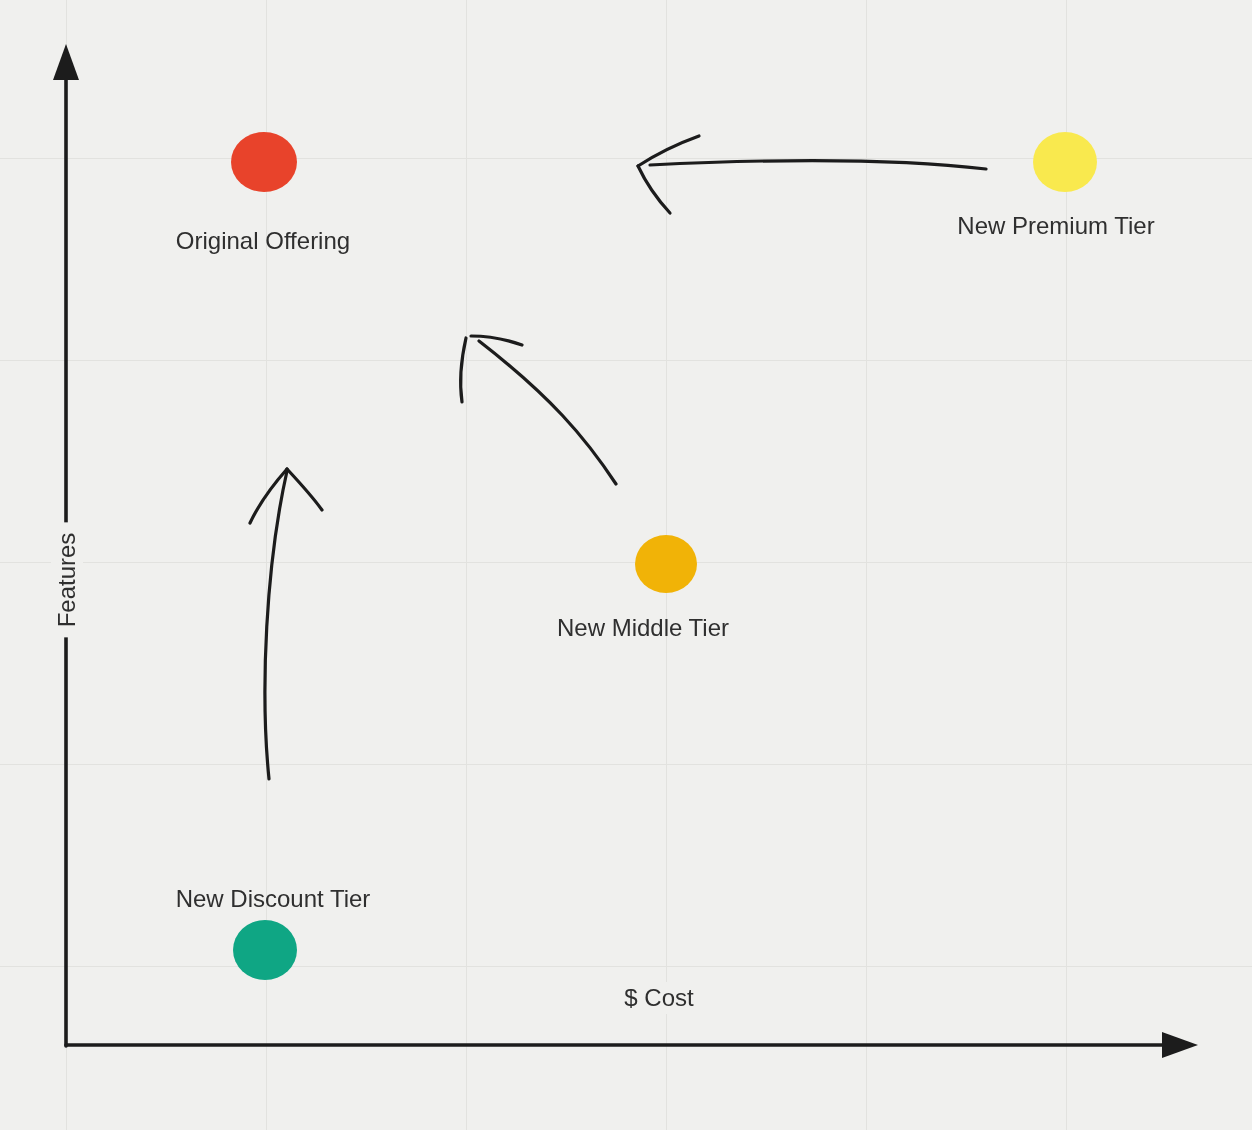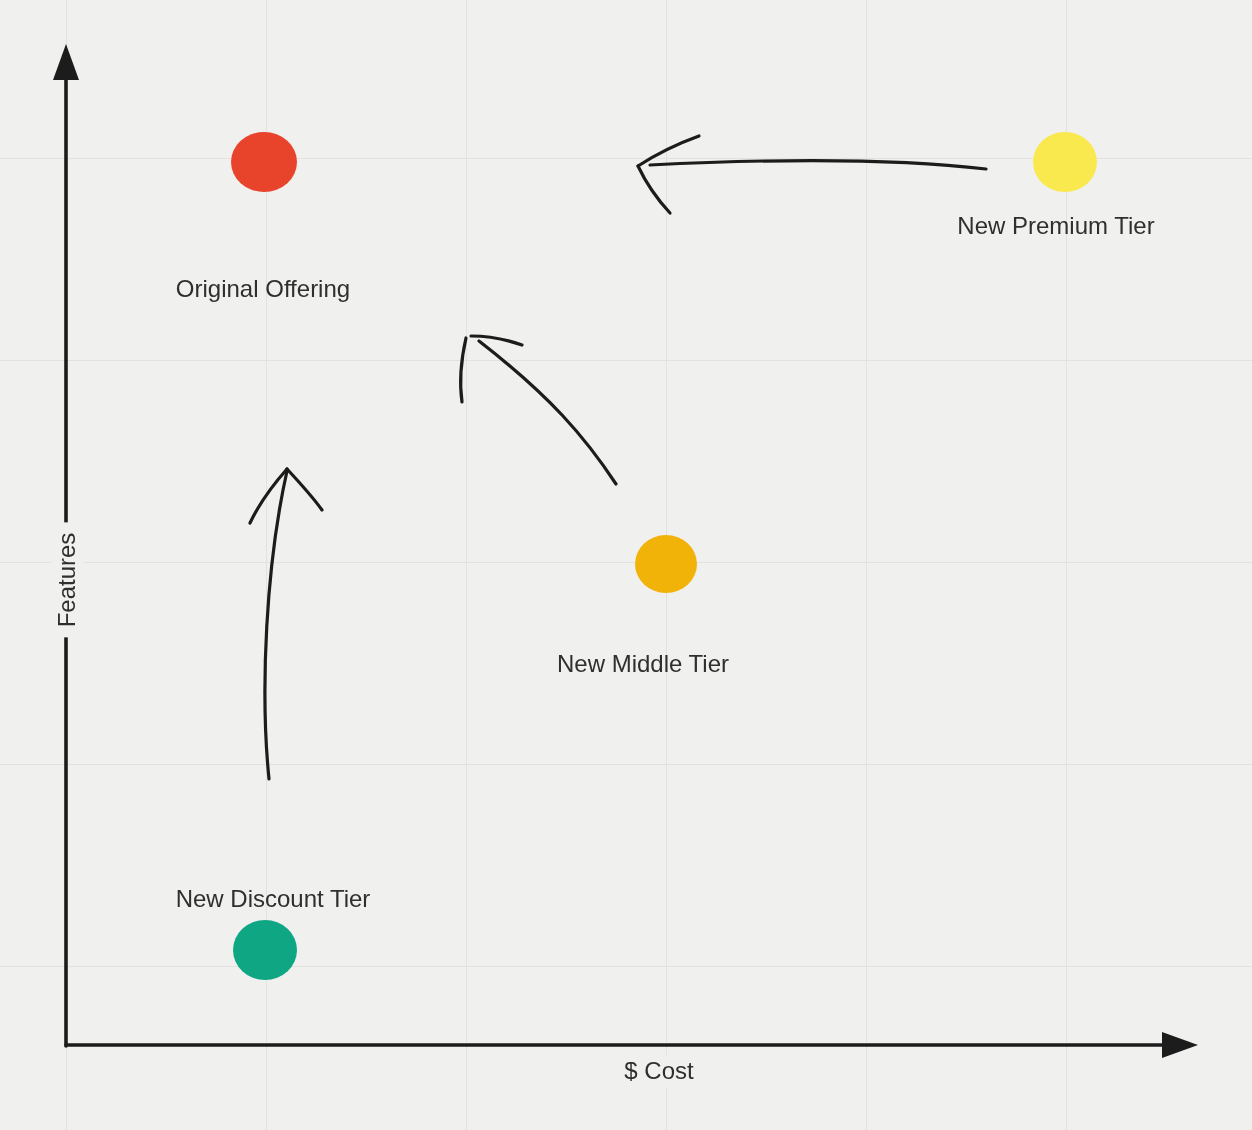--- a/index.html
+++ b/index.html
@@ -90,26 +90,26 @@
 
     <g>
       <path class="stroke arrow-stroke" d="M 269 779 C 260 690 266 565 287 471"></path>
       <path class="stroke arrow-stroke" d="M 287 469 C 272 486 259 504 250 523"></path>
       <path class="stroke arrow-stroke" d="M 287 469 C 300 483 312 496 322 510"></path>
     </g>
   </svg>
 
   <div class="axis-label y" style="left:67px; top:580px;">Features</div>
 
-  <div class="axis-label x" style="left:659px; top:1071px;text-align:right;">$ Cost</div>
+  <div class="axis-label x" style="left:659px; top:998px;text-align:right;">$ Cost</div>
 
   <div id="points-layer">
       <div class="dot" style="left: 231px; top: 132px; width: 66px; height: 60px; background: rgb(232, 67, 43);"></div>
-      <div class="dot-label" style="left: 263px; top: 241px; margin-top: 48px;">Original Offering</div>
+      <div class="dot-label" style="left: 263px; top: 241px;">Original Offering</div>
       <div class="dot" style="left: 1033px; top: 132px; width: 64px; height: 60px; background: rgb(249, 233, 78);"></div>
       <div class="dot-label" style="left: 1056px; top: 226px;">New Premium Tier</div>
       <div class="dot" style="left: 635px; top: 535px; width: 62px; height: 58px; background: rgb(241, 179, 7);"></div>
-      <div class="dot-label" style="left: 643px; top: 664px;">New Middle Tier</div>
+      <div class="dot-label" style="left: 643px; top: 628px;">New Middle Tier</div>
       <div class="dot" style="left: 233px; top: 920px; width: 64px; height: 60px; background: rgb(15, 166, 132);"></div>
       <div class="dot-label" style="left: 273px; top: 879px; margin-top: 20px;">New Discount Tier</div>
     </div>
 
 </div>
 
 </body></html>

